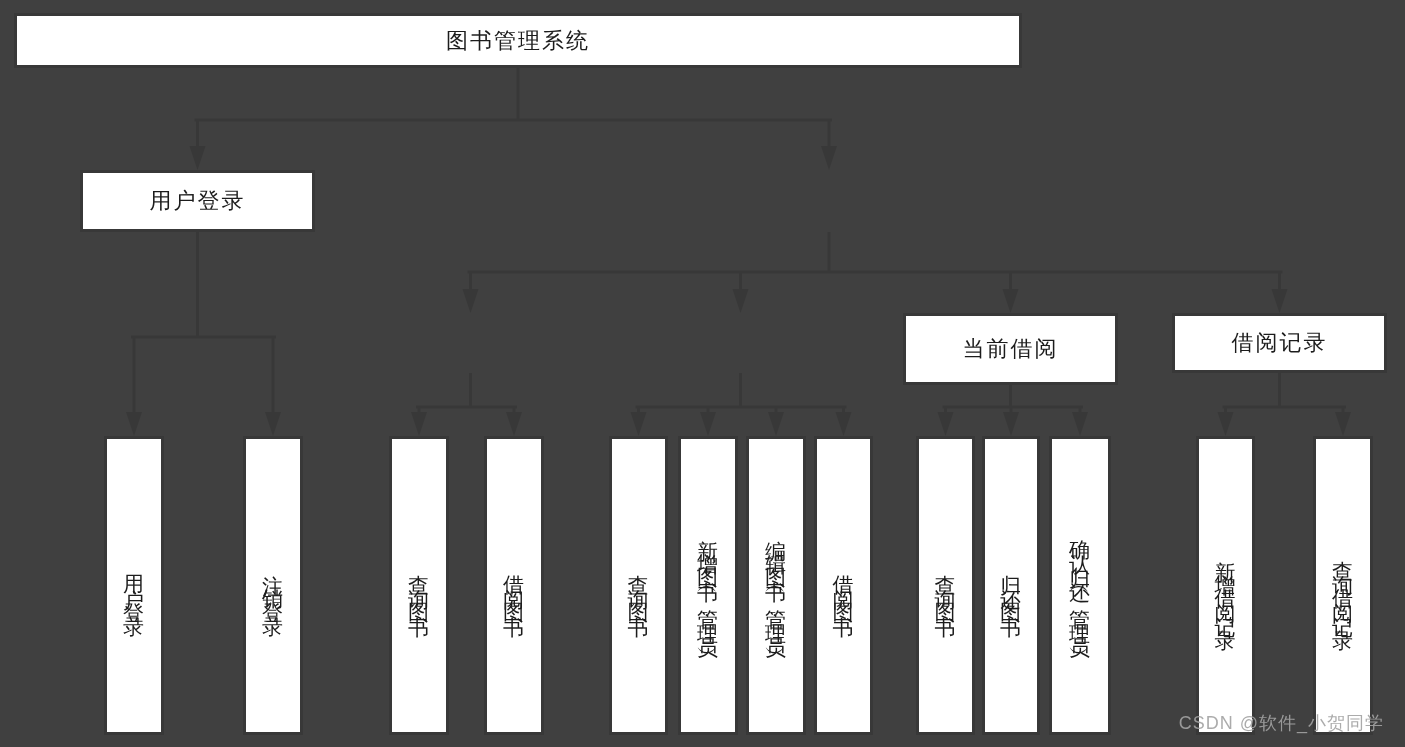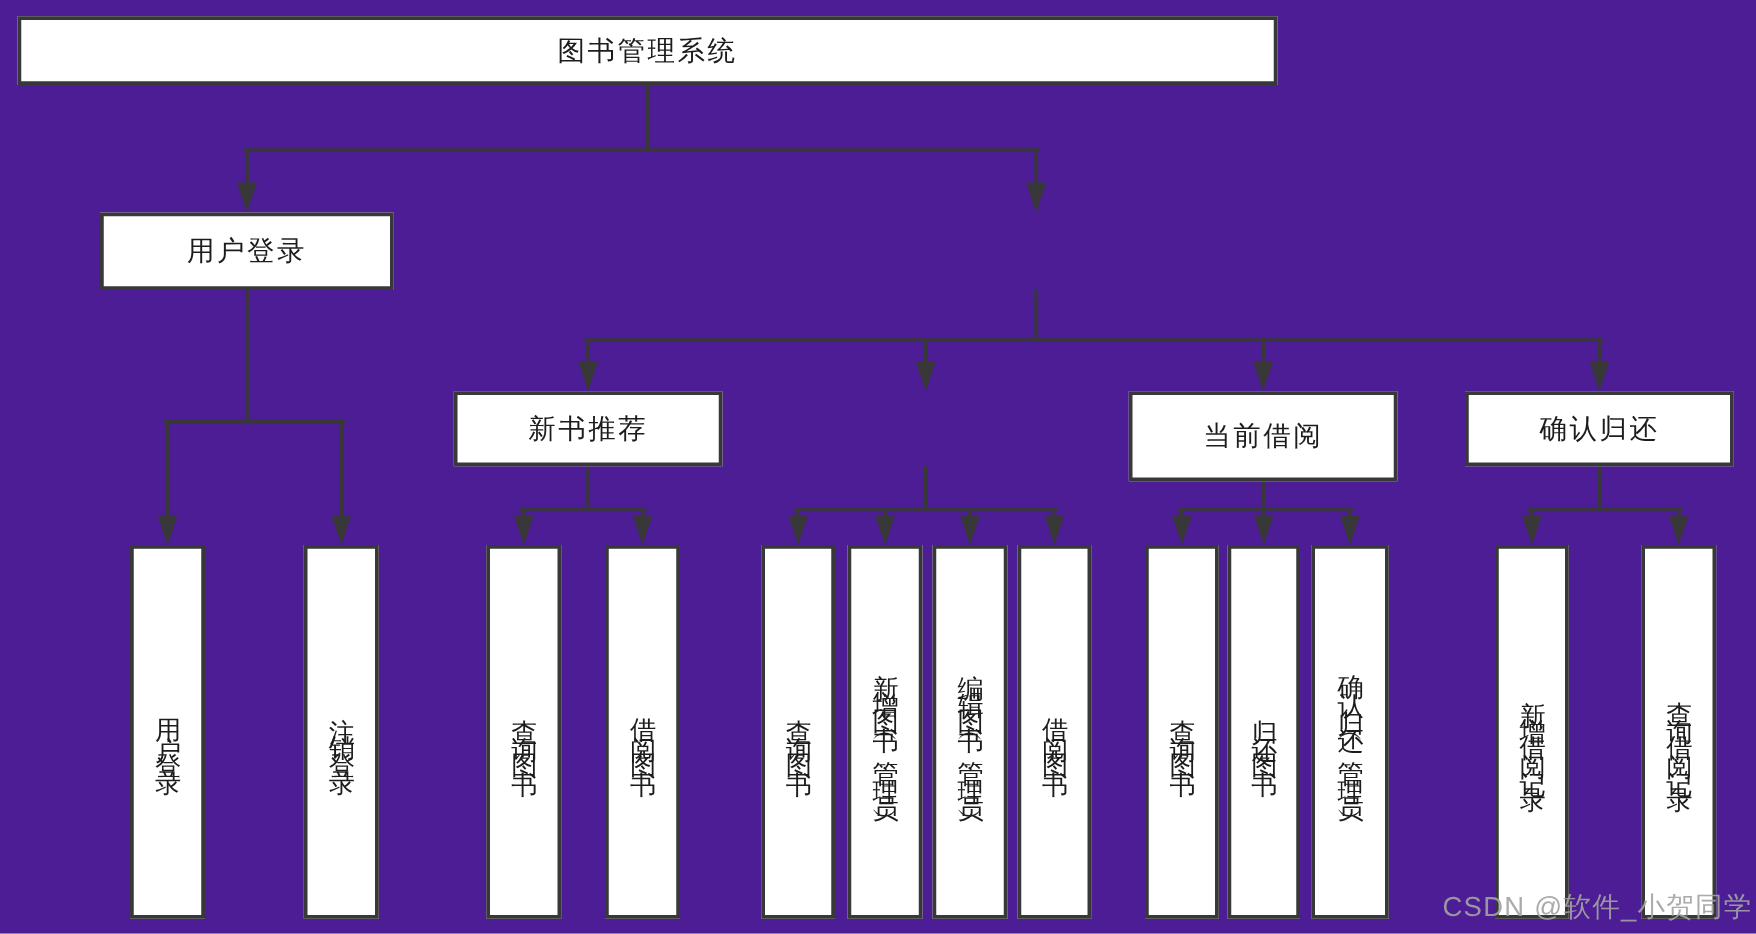--- a/index.html
+++ b/index.html
@@ -1,19 +1,19 @@
 <!DOCTYPE html>
 <html><head>
 <meta charset="utf-8">
 <style>
   html,body{margin:0;padding:0;background:#ffffff;}
   #canvas{
     position:relative;
     width:1405px;height:747px;
-    background:#4c1d95;
+    background:#404040;
     font-family:"Liberation Sans","DejaVu Sans",sans-serif;
     overflow:hidden;
   }
   #wires{position:absolute;left:0;top:0;width:1405px;height:747px;}
   .node{
     position:absolute;
     box-sizing:border-box;
     border:3px solid #383838;
     background:#ffffff;
     display:flex;
@@ -29,23 +29,23 @@
   .box-v span{
     writing-mode:vertical-rl;
     text-orientation:mixed;
     font-size:21px;
     letter-spacing:14px;
     white-space:nowrap;
     line-height:1;
   }
   #watermark{
     position:absolute;
-    right:3px;
+    right:21px;
     top:711px;
-    font-size:22px;
+    font-size:18px;
     color:#a3a3a3;
     letter-spacing:1px;
     opacity:0.9;
     white-space:nowrap;
     z-index:5;
   }
 </style>
 </head>
 <body>
 
@@ -128,28 +128,25 @@
   </svg>
 
   <div class="node box-h" style="left:14px;top:13px;width:1008px;height:55px">
     <span>图书管理系统</span>
   </div>
 
   <div class="node box-h" style="left:80px;top:170px;width:235px;height:62px">
     <span>用户登录</span>
   </div>
 
-  <div class="node box-h" style="left:363px;top:313px;width:215px;height:60px">
-    <span>新书推荐</span>
-  </div>
   <div class="node box-h" style="left:903px;top:313px;width:215px;height:72px">
     <span>当前借阅</span>
   </div>
   <div class="node box-h" style="left:1172px;top:313px;width:215px;height:60px">
-    <span>确认归还</span>
+    <span>借阅记录</span>
   </div>
 
   <div class="node box-v" style="left:104px;top:436px;width:60px;height:299px">
     <span>用户登录</span>
   </div>
   <div class="node box-v" style="left:243px;top:436px;width:60px;height:299px">
     <span>注销登录</span>
   </div>
 
   <div class="node box-v" style="left:389px;top:436px;width:60px;height:299px">

